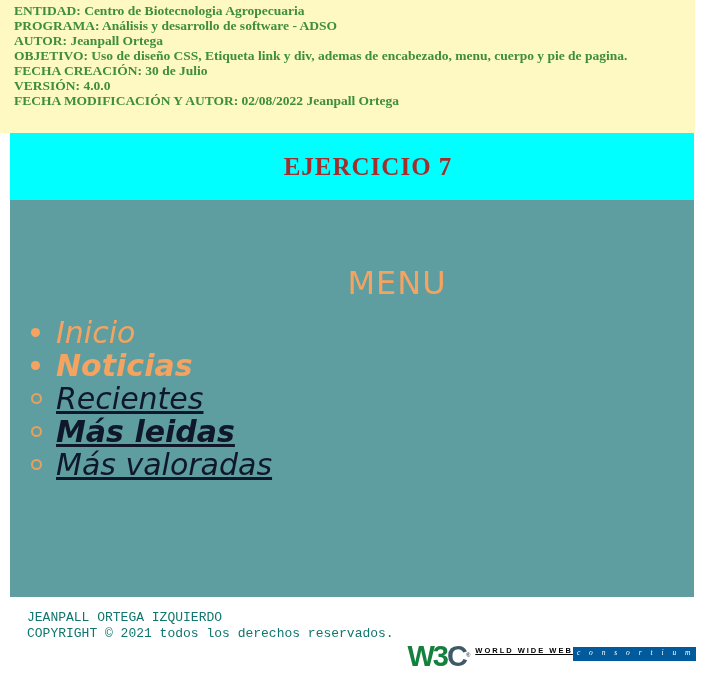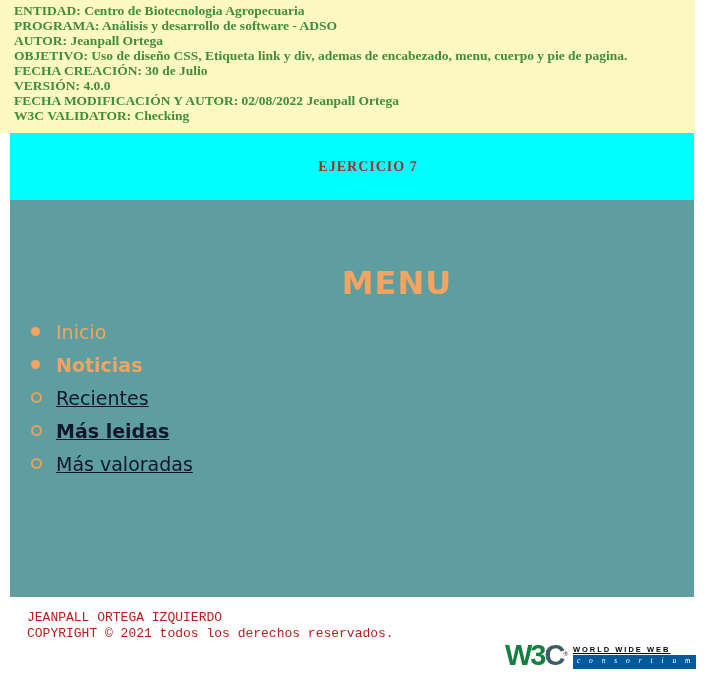--- a/index.html
+++ b/index.html
@@ -42,55 +42,56 @@
     width: 684px;
     height: 67px;
     background: #00FFFF;
     display: flex;
     align-items: center;
     justify-content: center;
   }
   .banner-title {
     font-family: "Liberation Serif", serif;
     font-weight: bold;
-    font-size: 14px;
+    font-size: 25px;
     letter-spacing: 1px;
     color: #A22E2E;
     padding-left: 32px; 
   }
 
   
   .menu-block {
     position: absolute;
     top: 200px; left: 10px;
     width: 684px;
     height: 397px;
     background: #5F9EA0;
     box-sizing: border-box;
     padding-top: 64px;
   }
   .menu-title {
     margin: 0;
     text-align: center;
     padding-left: 90px; 
     color: #F4A460;
-    font-weight: bold;
+    font-weight: normal;
     font-size: 32px;
     letter-spacing: 1px;
   }
   .menu-list {
     list-style: none;
     margin: 14px 0 0 0;
     padding: 0 0 0 21px;
   }
   .menu-list li {
-    font-size: 19px;
+    font-size: 30px;
     line-height: 33px;
     color: #F4A460;
     white-space: nowrap;
+    font-style: italic;
   }
   .bullet {
     display: inline-block;
     width: 9px;
     height: 9px;
     border-radius: 50%;
     margin-right: 16px;
     vertical-align: middle;
     position: relative;
     top: -2px;
@@ -109,21 +110,21 @@
     top: 597px; left: 0;
     width: 705px;
     height: 87px;
     background: #ffffff;
   }
   .footer-text {
     margin: 13px 0 0 27px;
     font-family: "Liberation Mono", monospace;
     font-size: 13px;
     line-height: 15.5px;
-    color: #b91c1c;
+    color: #0f766e;
   }
 
   
   .w3c-logo {
     position: absolute;
     right: 9px;
     bottom: 15px;
     display: flex;
     align-items: flex-start;
     cursor: pointer;
@@ -140,21 +141,21 @@
   .w3c-reg {
     font-size: 6px;
     color: #555;
     vertical-align: top;
     position: relative;
     top: -1px;
     letter-spacing: 0;
   }
   .w3c-right {
     display: flex;
-    flex-direction: column;
+    flex-direction: row;
     margin-left: 5px;
     margin-top: 3px;
   }
   .w3c-www {
     font-family: "Liberation Sans", sans-serif;
     font-size: 7.5px;
     font-weight: bold;
     letter-spacing: 2px;
     color: #000;
     text-decoration: underline;
@@ -177,21 +178,20 @@
 <body>
 
 <div class="header-red">
   <div class="header-line">ENTIDAD: Centro de Biotecnologia Agropecuaria</div>
   <div class="header-line">PROGRAMA: Análisis y desarrollo de software - ADSO</div>
   <div class="header-line">AUTOR: Jeanpall Ortega</div>
   <div class="header-line">OBJETIVO: Uso de diseño CSS, Etiqueta link y div, ademas de encabezado, menu, cuerpo y pie de pagina.</div>
   <div class="header-line">FECHA CREACIÓN: 30 de Julio</div>
   <div class="header-line">VERSIÓN: 4.0.0</div>
   <div class="header-line">FECHA MODIFICACIÓN Y AUTOR: 02/08/2022 Jeanpall Ortega</div>
-  <div class="header-line">W3C VALIDATOR: Checking</div>
 </div>
 
 <div class="banner">
   <div class="banner-title">EJERCICIO 7</div>
 </div>
 
 <div class="menu-block">
   <h1 class="menu-title">MENU</h1>
   <ul class="menu-list">
     <li><span class="bullet disc"></span><span>Inicio</span></li>

